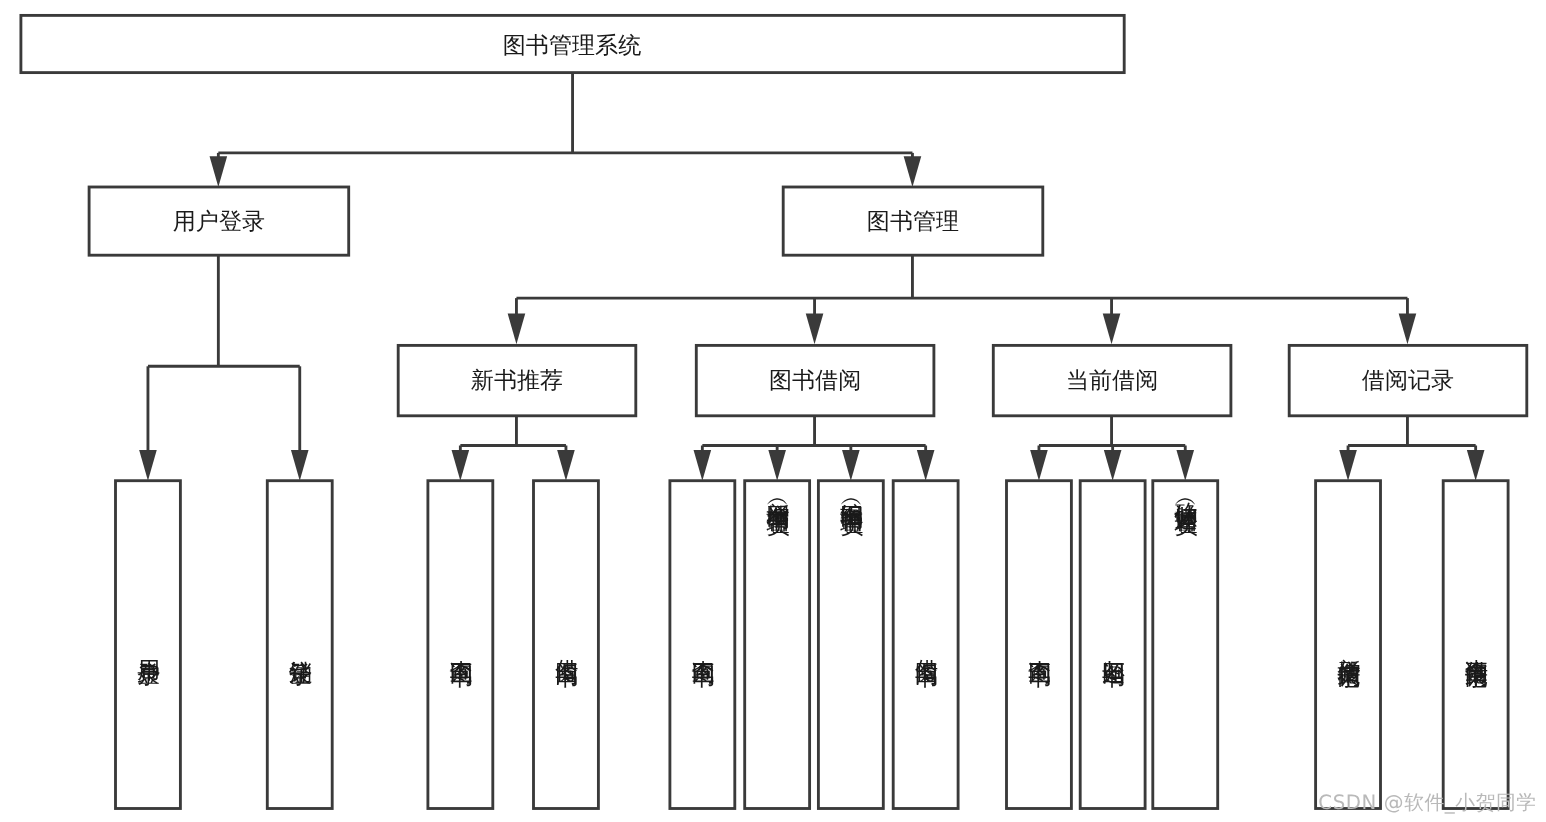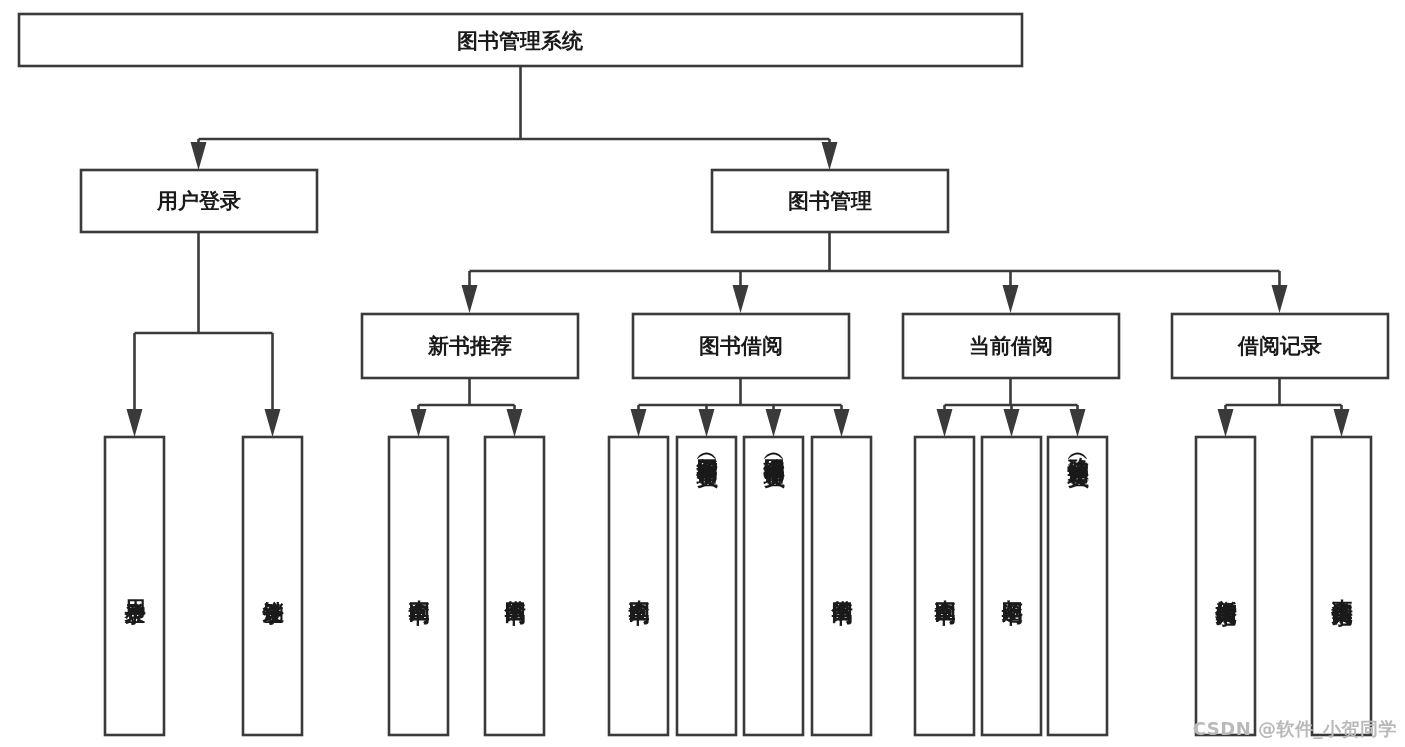--- a/index.html
+++ b/index.html
@@ -13,21 +13,20 @@
     font-family: "DejaVu Sans", "Liberation Sans", sans-serif;
     overflow: hidden;
     position: relative;
   }
   #diagram-root {
     position: absolute;
     left: 0;
     top: 0;
     width: 1405px;
     height: 747px;
-    font-weight: bold;
   }
   svg#tree-svg {
     position: absolute;
     left: 0;
     top: 0;
     width: 1405px;
     height: 747px;
     display: block;
   }
   .node-box {

